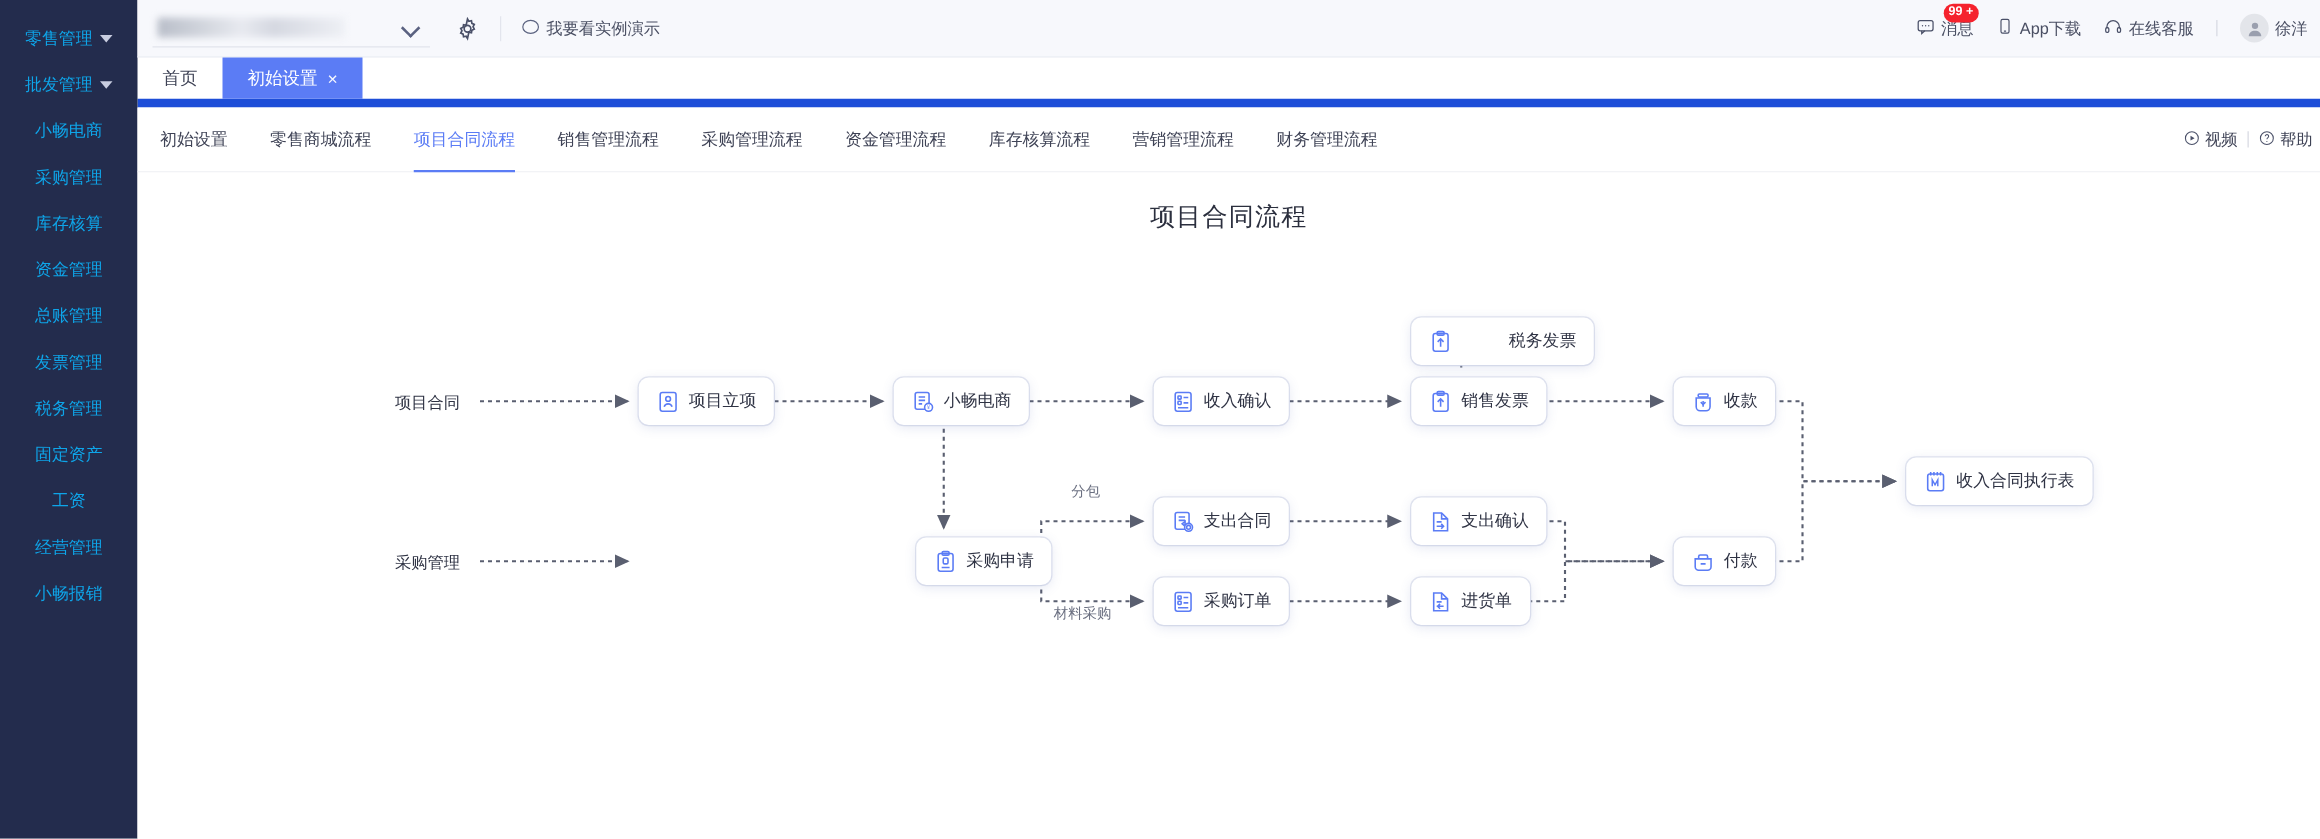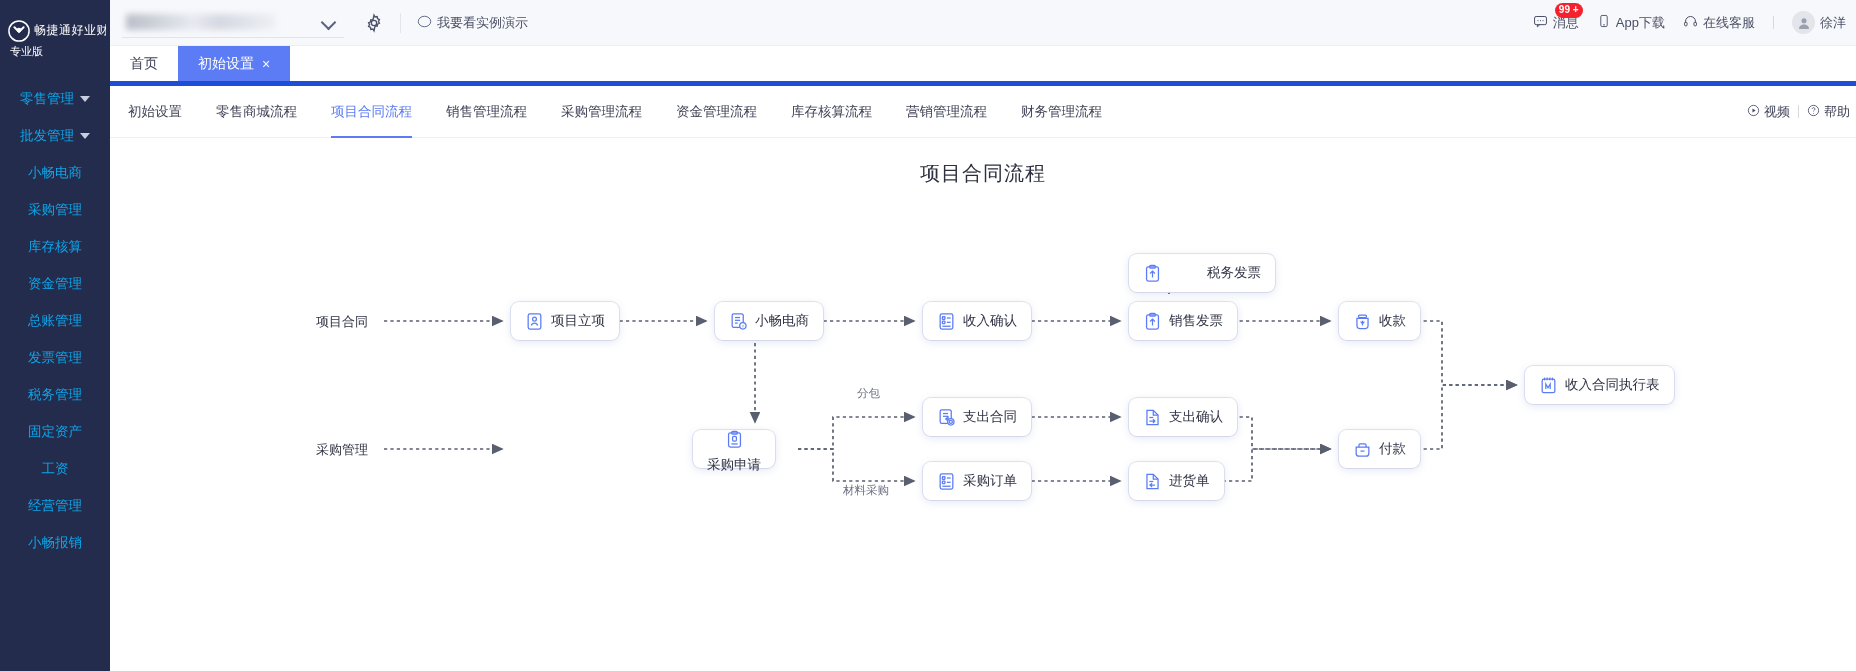--- a/index.html
+++ b/index.html
@@ -76,21 +76,21 @@
     border-radius: 8px; font-weight: bold; white-space: nowrap;
   }
   .avatar {
     width: 23px; height: 23px; border-radius: 50%; background: #e3e5ea;
     display: flex; align-items: center; justify-content: center;
   }
 
   
   .tabstrip {
     height: 40px; background: #fff; display: flex; align-items: stretch;
-    border-bottom: 5px solid #1d4ed8;
+    border-bottom: 7px solid #1d4ed8;
   }
   .tab {
     display: flex; align-items: center; padding: 0 20px; font-size: 14px;
     color: #3d4col; color: #3f4356; cursor: pointer; position: relative;
   }
   .tab.active { background: #5b7cf5; color: #ffffff; }
   .tab-close { margin-left: 8px; font-size: 14px; opacity: .95; }
 
   
   .subnav {
@@ -133,33 +133,20 @@
     position: absolute; font-size: 11.5px; color: #6a6f80; white-space: nowrap;
   }
   svg.edges { position: absolute; left: 0; top: 0; width: 100%; height: 100%; pointer-events: none; }
 </style>
 </head>
 <body>
 
 <div class="app">
 
   <aside class="sidebar">
-    <div class="brand">
-      <div class="brand-row">
-        <span class="brand-logo">
-          <svg viewBox="0 0 24 24" width="22" height="22">
-            <circle cx="12" cy="12" r="11" fill="none" stroke="#fff" stroke-width="1.6"></circle>
-            <path d="M7 8 L12 13 L17 8" fill="none" stroke="#fff" stroke-width="2.2" stroke-linecap="round"></path>
-            <circle cx="12" cy="11" r="2.6" fill="#fff"></circle>
-          </svg>
-        </span>
-        <span class="brand-name">畅捷通好业财</span>
-      </div>
-      <div class="brand-sub">专业版</div>
-    </div>
     <nav class="menu" id="sidebar-menu">
         <div class="menu-item">
           <span>零售管理</span>
           <span class="caret"></span>
         </div>
         <div class="menu-item">
           <span>批发管理</span>
           <span class="caret"></span>
         </div>
         <div class="menu-item">
@@ -412,21 +399,21 @@
             <span class="ni"><svg viewBox="0 0 24 24" fill="none" stroke="#5b7cf5" stroke-width="1.6" width="19" height="19">
                 <rect x="4" y="4" width="16" height="17" rx="2.2"></rect>
                 <line x1="7" y1="2" x2="7" y2="5.5"></line>
                 <line x1="10.3" y1="2" x2="10.3" y2="5.5"></line>
                 <line x1="13.7" y1="2" x2="13.7" y2="5.5"></line>
                 <line x1="17" y1="2" x2="17" y2="5.5"></line>
                 <path d="M8.6 16.5V10l2.8 5 2.8-5v6.5" stroke-width="1.5"></path>
               </svg></span>
             <span>收入合同执行表</span>
           </div>
-          <div class="node" style="left: 583px; top: 292px; flex-direction: column;">
+          <div class="node" style="left: 623px; top: 292px;">
             <span class="ni"><svg viewBox="0 0 24 24" fill="none" stroke="#5b7cf5" stroke-width="1.6" width="19" height="19">
                 <rect x="4.5" y="3.5" width="15" height="18" rx="2.2"></rect>
                 <rect x="8.5" y="1.6" width="7" height="3.6" rx="1.2"></rect>
                 <rect x="9.6" y="8" width="4.8" height="6" rx="1.4"></rect>
                 <line x1="8" y1="17.6" x2="16" y2="17.6"></line>
               </svg></span>
             <span>采购申请</span>
           </div>
           <div class="node" style="left: 813px; top: 260px;">
             <span class="ni"><svg viewBox="0 0 24 24" fill="none" stroke="#5b7cf5" stroke-width="1.6" width="19" height="19">

